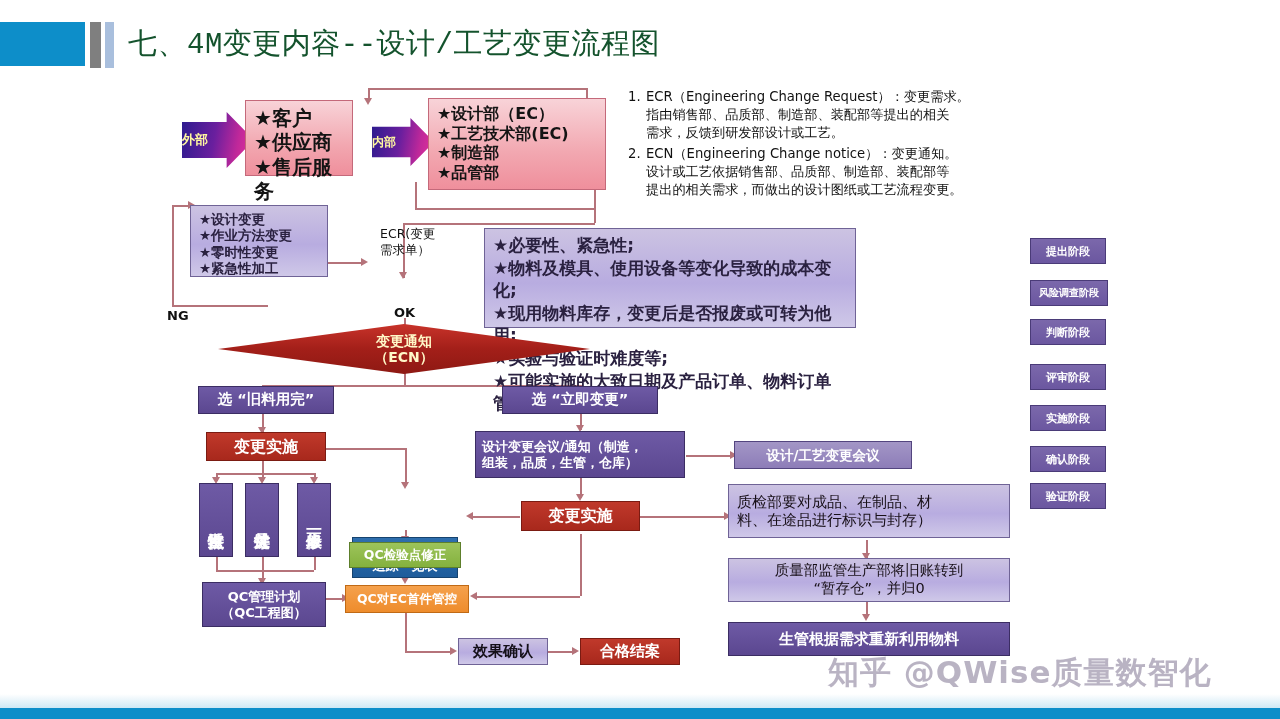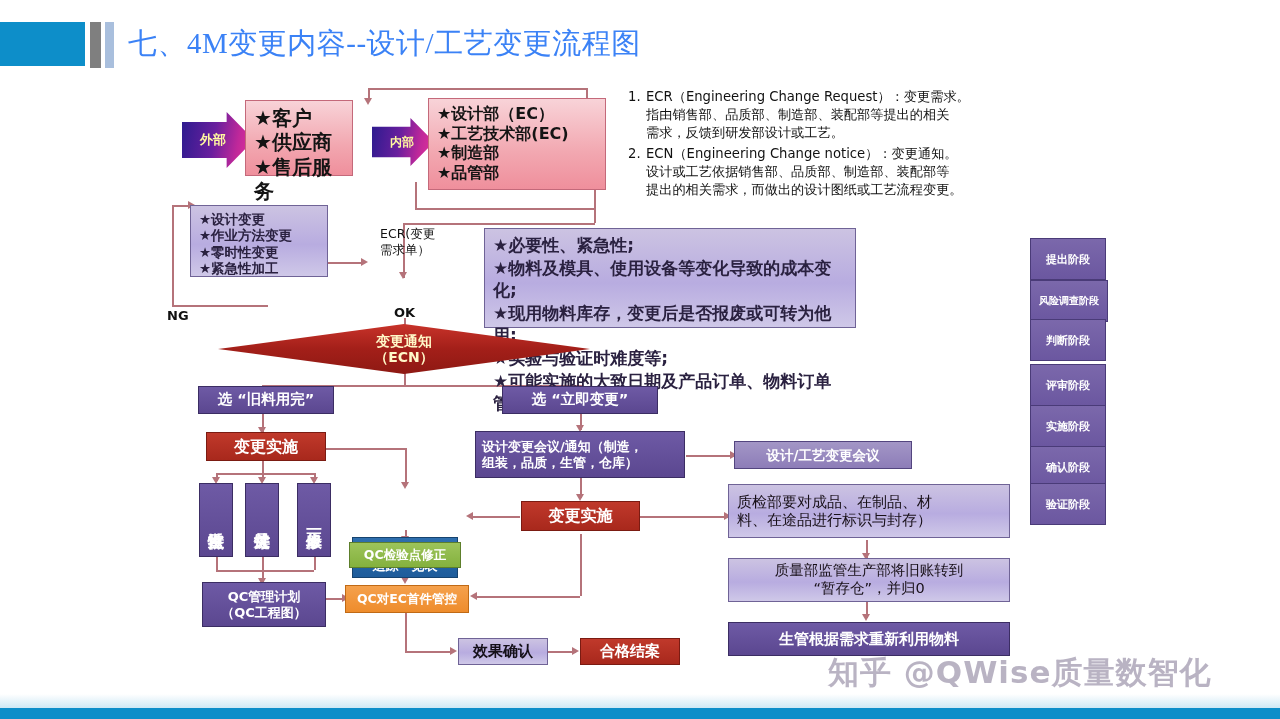--- a/index.html
+++ b/index.html
@@ -28,24 +28,24 @@
     width: 11px; height: 46px;
     background: #7f7f7f;
   }
   .hdr-lblue {
     position: absolute; left: 105px; top: 22px;
     width: 9px; height: 46px;
     background: #a9bfdd;
   }
   .hdr-title {
     position: absolute; left: 128px; top: 24px;
-    font-size: 29px; color: #3b82f6;
+    font-size: 29px; color: #14532d;
     letter-spacing: 0.5px;
     white-space: nowrap;
-    font-family: Liberation Serif, serif;
+    font-family: Liberation Mono, monospace;
     text-align: center;
   }
   .footer-bar {
     position: absolute; left: 0; bottom: 0;
     width: 1280px; height: 11px;
     background: #0d8ec9;
   }
   .footer-fade {
     position: absolute; left: 0; bottom: 11px;
     width: 1280px; height: 14px;
@@ -128,21 +128,21 @@
     position: absolute;
     color: #111;
     white-space: pre-line;
     line-height: 1.3;
   }
 
   
   .chevron {
     position: absolute;
     display: flex; align-items: center; justify-content: flex-start;
-    padding-left: 18px;
+    padding-left: 0;
     color: #fff8a0;
     font-weight: bold;
     background: linear-gradient(100deg, #2b1b8e 0%, #6a1f9e 45%, #c0289a 75%, #e8349a 100%);
     clip-path: polygon(0% 18%, 62% 18%, 62% 0%, 100% 50%, 62% 100%, 62% 82%, 0% 82%);
   }
 
   
   .diamond {
     position: absolute;
     display: flex; align-items: center; justify-content: center;
@@ -169,21 +169,21 @@
     width: 0; height: 0;
   }
   .arw-d { border-left: 4.5px solid transparent; border-right: 4.5px solid transparent; border-top: 7px solid #b5737a; }
   .arw-r { border-top: 4.5px solid transparent; border-bottom: 4.5px solid transparent; border-left: 7px solid #b5737a; }
   .arw-l { border-top: 4.5px solid transparent; border-bottom: 4.5px solid transparent; border-right: 7px solid #b5737a; }
 
   
   .stage {
     position: absolute;
     left: 1030px;
-    width: 76px; height: 42px;
+    width: 76px; height: 26px;
     display: flex; align-items: center; justify-content: center;
     background: linear-gradient(to bottom, #7b68ab 0%, #6b57a0 100%);
     border: 1px solid #4a3b78;
     color: #ffffff;
     font-size: 11px;
     font-weight: bold;
     white-space: nowrap;
   }
 
   

